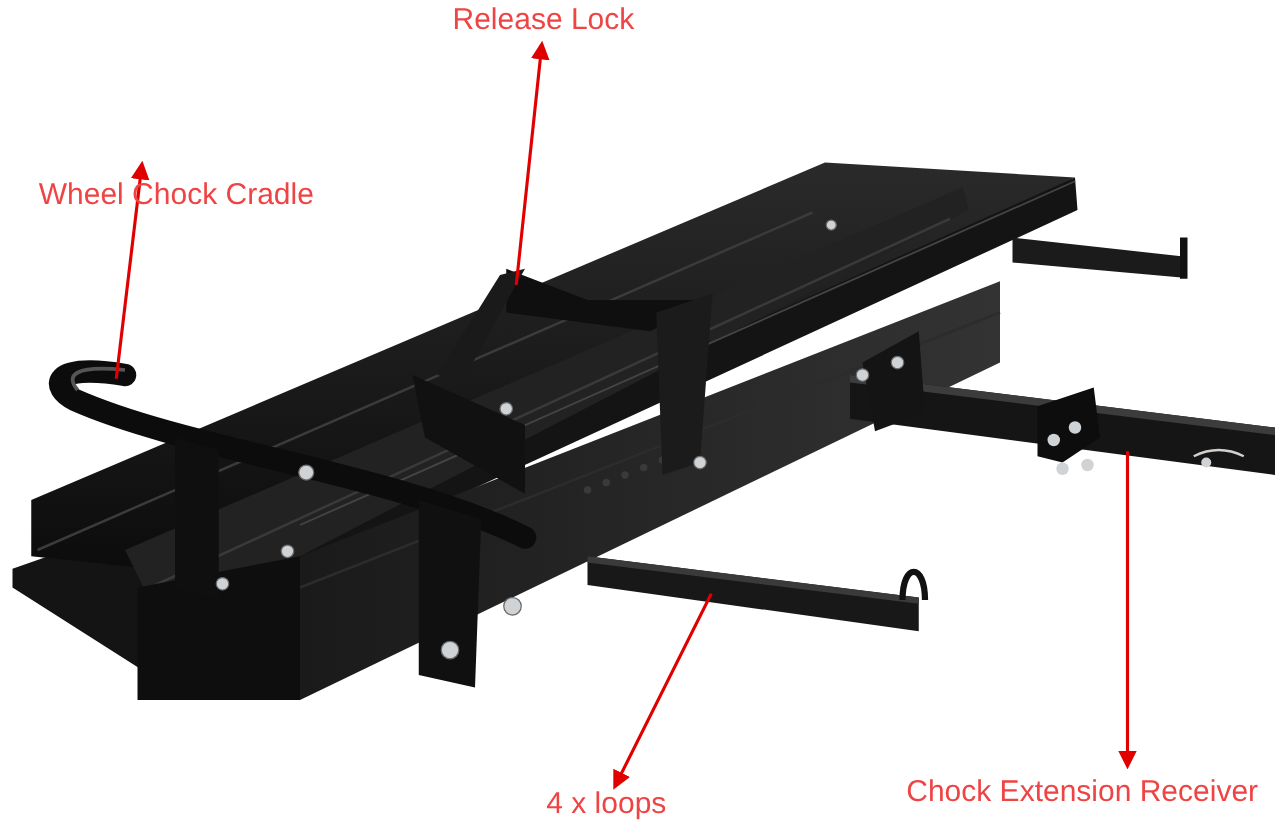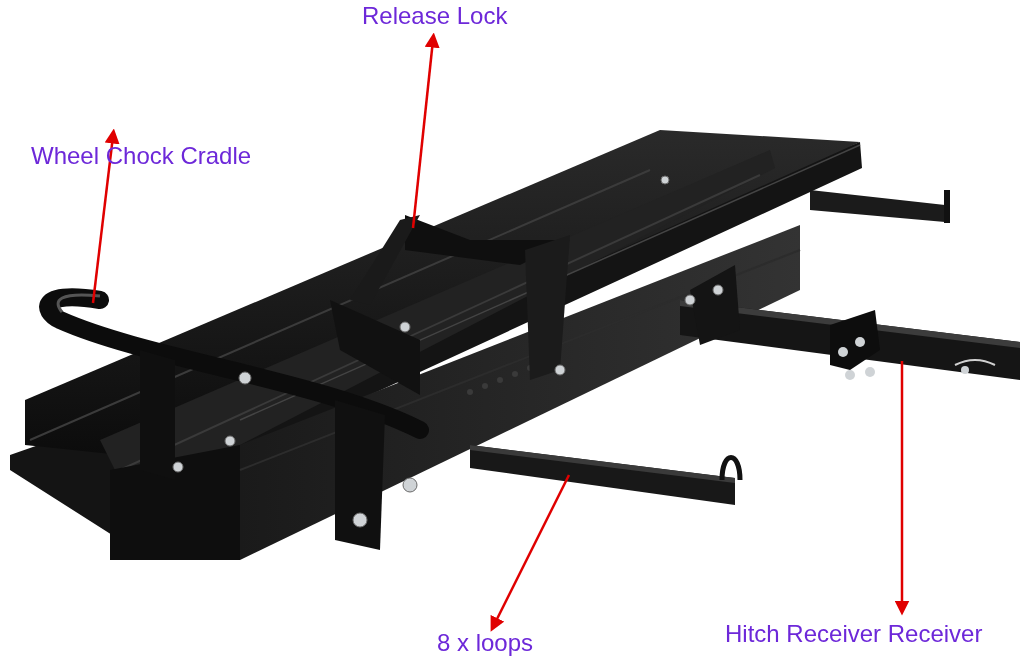--- a/index.html
+++ b/index.html
@@ -1,18 +1,18 @@
 <!DOCTYPE html>
 <html><head>
 <meta charset="utf-8">
 <style>
   html, body { margin: 0; padding: 0; background: #ffffff; }
   body { width: 1024px; height: 668px; position: relative; overflow: hidden; font-family: "Liberation Sans", sans-serif; }
   .stage { position: absolute; left: 0; top: 0; width: 1024px; height: 668px; }
-  .label { position: absolute; color: #6d28d9; font-size: 24px; font-family: "Liberation Sans", sans-serif; white-space: nowrap; line-height: 1; }
+  .label { position: absolute; color: #ef4444; font-size: 24px; font-family: "Liberation Sans", sans-serif; white-space: nowrap; line-height: 1; }
   #lbl-release { left: 362px; top: 4px; }
   #lbl-wheel { left: 31px; top: 107px; margin-top: 37px; }
   #lbl-loops { left: 437px; top: 631px; }
   #lbl-hitch { left: 725px; top: 622px; }
   svg { position: absolute; left: 0; top: 0; }
 </style>
 </head>
 <body>
 
 <div class="stage">
@@ -108,15 +108,15 @@
   <g stroke="#e00000" stroke-width="2.5" fill="none">
     <line x1="413" y1="228" x2="433" y2="40" marker-end="url(#ah)"></line>
     <line x1="93" y1="303" x2="113" y2="136" marker-end="url(#ah)"></line>
     <line x1="569" y1="475" x2="494" y2="625" marker-end="url(#ah)"></line>
     <line x1="902" y1="361" x2="902" y2="608" marker-end="url(#ah)"></line>
   </g>
 </svg>
 
 <div class="label" id="lbl-release">Release Lock</div>
 <div class="label" id="lbl-wheel">Wheel Chock Cradle</div>
-<div class="label" id="lbl-loops">8 x loops</div>
-<div class="label" id="lbl-hitch">Hitch Receiver Receiver</div>
+<div class="label" id="lbl-loops">4 x loops</div>
+<div class="label" id="lbl-hitch">Chock Extension Receiver</div>
 </div>
 
 </body></html>

